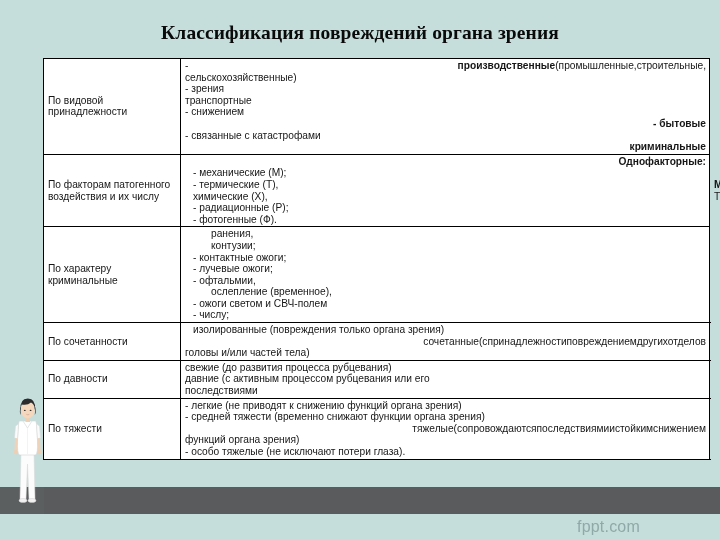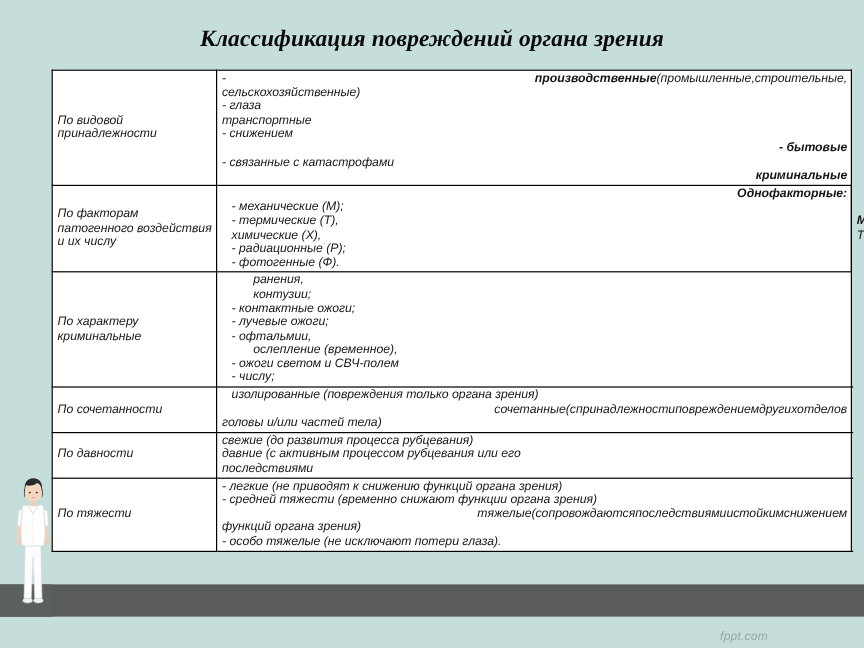--- a/index.html
+++ b/index.html
@@ -13,21 +13,20 @@
     font-family: "Liberation Sans", sans-serif;
     overflow: hidden;
     position: relative;
   }
   .slide {
     position: absolute;
     inset: 0;
     width: 648px;
     height: 540px;
     background: #c6dedb;
-    font-style: italic;
   }
 
   
   .title {
     position: absolute;
     top: 22px;
     left: 0;
     width: 720px;
     text-align: center;
     font-family: "Liberation Serif", "DejaVu Serif", serif;
@@ -123,21 +122,21 @@
   .indent { padding-left: 26px; }
   .indent-lg { padding-left: 40px; }
   .indent-sm { padding-left: 8px; }
 
   
   .watermark {
     position: absolute;
     right: 8px;
     bottom: 4px;
     font-family: "Liberation Sans", sans-serif;
-    font-size: 10px;
+    font-size: 16px;
     color: #8fa9a8;
     letter-spacing: 0.2px;
     z-index: 9;
   }
 </style>
 </head>
 <body>
 
 <div class="slide">
 
@@ -188,21 +187,21 @@
     <table class="classification">
       <tbody>
 
         <tr>
           <td class="cat">
             <span>По видовой принадлежности</span>
           </td>
           <td class="body">
             <div class="line justified"><span>-&nbsp;&nbsp;&nbsp;&nbsp;&nbsp;&nbsp;&nbsp;</span><span class="b">производственные</span><span>(промышленные,</span><span>строительные,</span></div>
             <div class="line">сельскохозяйственные)</div>
-            <div class="line">- глаза</div>
+            <div class="line">- зрения</div>
             <div class="line">   транспортные</div>
             <div class="line">- снижением</div>
             <div class="line b">- бытовые</div>
             <div class="line">- связанные с катастрофами</div>
             <div class="line b">   криминальные</div>
           </td>
         </tr>
 
         <tr>
           <td class="cat">

